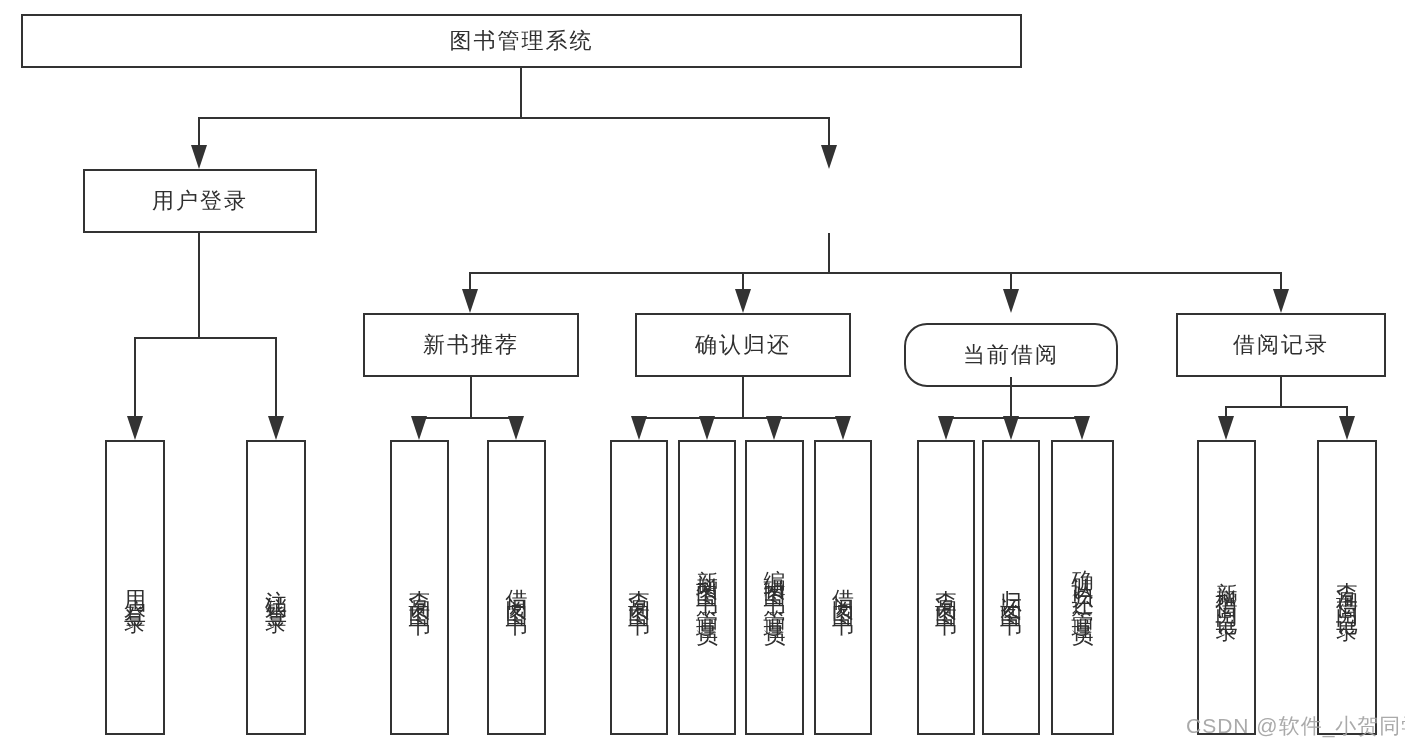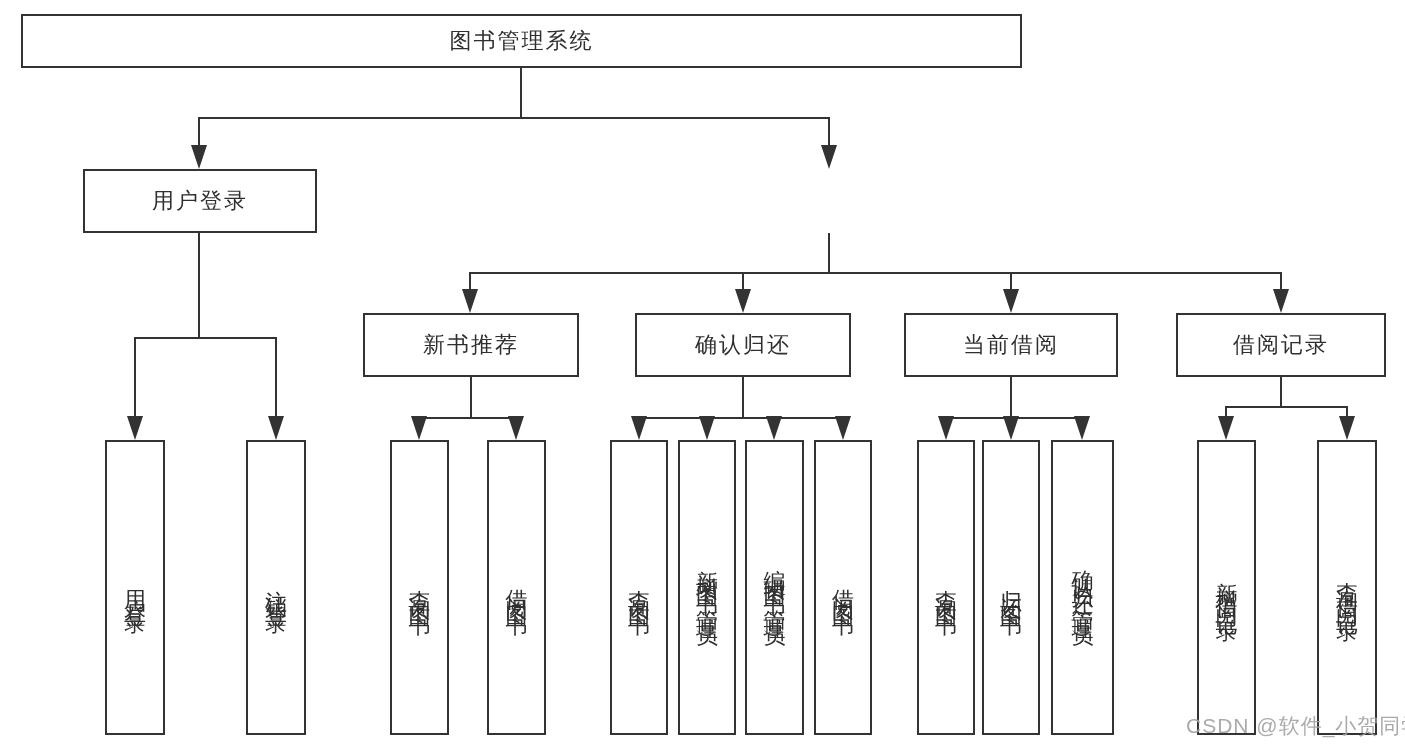--- a/index.html
+++ b/index.html
@@ -45,21 +45,21 @@
 
 
   <div class="node" style="left:363px;top:313px;width:216px;height:64px;align-items:center;">
     <span>新书推荐</span>
   </div>
 
   <div class="node" style="left:635px;top:313px;width:216px;height:64px;">
     <span>确认归还</span>
   </div>
 
-  <div class="node" style="left:904px;top:313px;width:214px;height:64px;">
+  <div class="node" style="left:904px;top:323px;width:214px;height:64px;border-radius:23px;">
     <span>当前借阅</span>
   </div>
 
   <div class="node" style="left:1176px;top:313px;width:210px;height:64px;">
     <span>借阅记录</span>
   </div>
 
   <div class="node v-node" style="left:105px;top:440px;width:60px;height:295px;">
     <span class="v-text">用户登录</span>
   </div>

